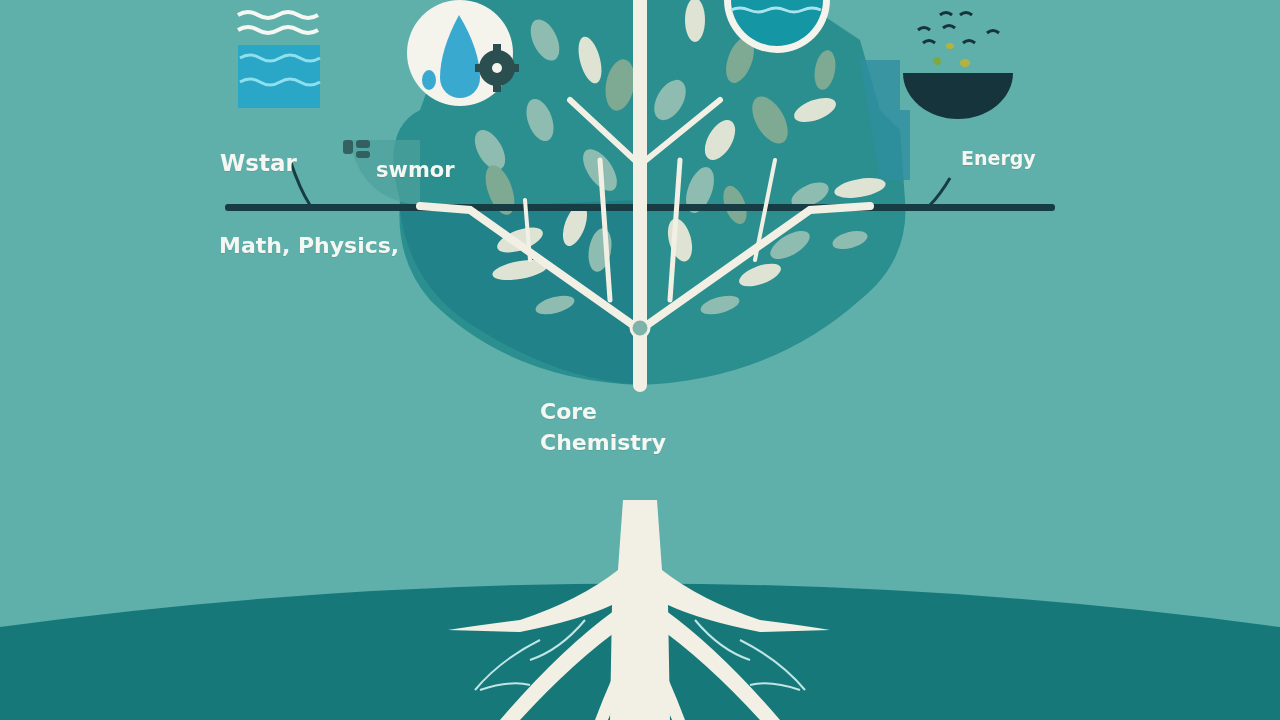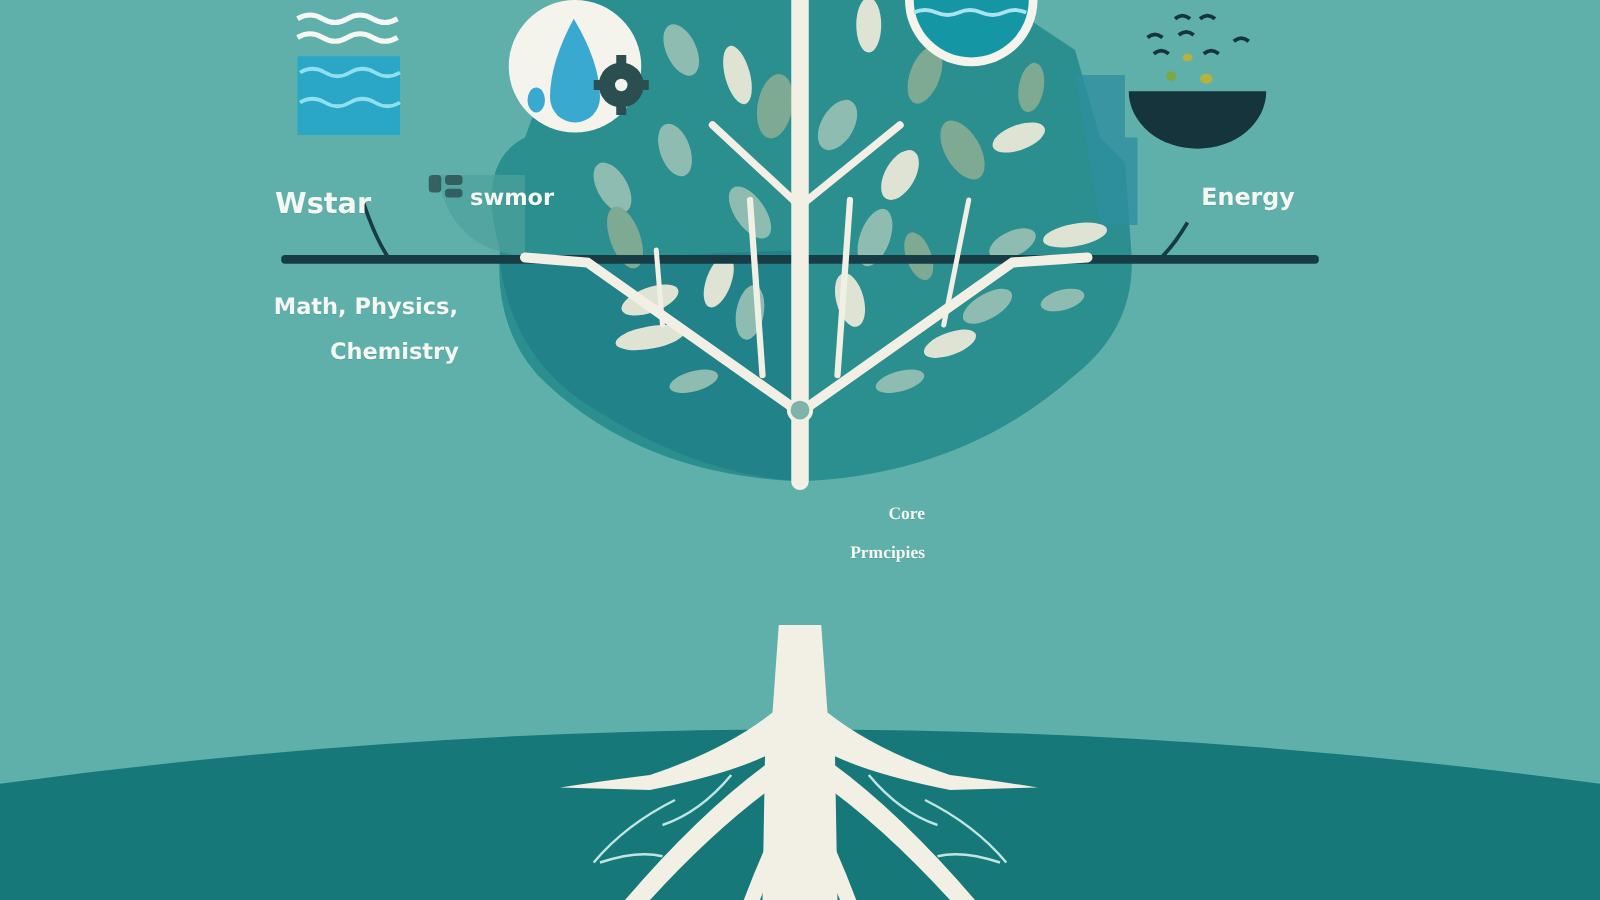--- a/index.html
+++ b/index.html
@@ -1,26 +1,26 @@
 <!DOCTYPE html>
 <html><head>
 <meta charset="utf-8">
 <style>
   html, body { margin:0; padding:0; }
   body { width:1280px; height:720px; overflow:hidden; background:#5fb0ab; font-family:"DejaVu Sans", sans-serif; }
   .stage { position:relative; width:1280px; height:620px; }
   svg.art { position:absolute; left:0; top:0; }
   .lbl { position:absolute; color:#f4f7f2; font-family:"DejaVu Sans", sans-serif; font-weight:bold; text-shadow:0 1px 0 rgba(0,0,0,0.08); white-space:nowrap; }
   .lbl-water { left:220px; top:150px; font-size:23px; }
-  .lbl-swmor { left:376px; top:148px; font-size:18px; }
+  .lbl-swmor { left:376px; top:158px; font-size:21px; }
   .lbl-energy { left:961px; top:147px; font-size:19px; }
-  .lbl-math { left:219px; top:228px; font-size:18px; text-align:left; line-height:36px; }
+  .lbl-math { left:219px; top:228px; font-size:22px; text-align:center; line-height:36px; }
   .lbl-math span { display:block; }
   .lbl-math .l2 { padding-left:45px; }
-  .lbl-core { left:540px; top:396px; width:200px; text-align:right; font-size:14px; line-height:31px;font-family:Liberation Serif, serif; }
+  .lbl-core { left:540px; top:396px; width:200px; text-align:left; font-size:22px; line-height:31px; }
   .lbl-core span { display:block; }
 </style>
 </head>
 <body>
 
 <div class="stage">
   <svg class="art" width="1280" height="720" viewBox="0 0 1280 720">
 
     <rect x="0" y="0" width="1280" height="720" fill="#5fb0ab"></rect>
 
@@ -148,19 +148,18 @@
       <rect x="356" y="140" width="14" height="8" rx="3"></rect>
       <rect x="356" y="151" width="14" height="7" rx="3"></rect>
     </g>
   </svg>
 
   <div class="lbl lbl-water">Wstar</div>
   <div class="lbl lbl-swmor">swmor</div>
   <div class="lbl lbl-energy">Energy</div>
   <div class="lbl lbl-math">
     <span>Math, Physics,</span>
-    <span class="l2">Chemistry</span>
   </div>
   <div class="lbl lbl-core">
     <span>Core</span>
-    <span>Prmcipies</span>
+    <span>Chemistry</span>
   </div>
 </div>
 
 </body></html>

